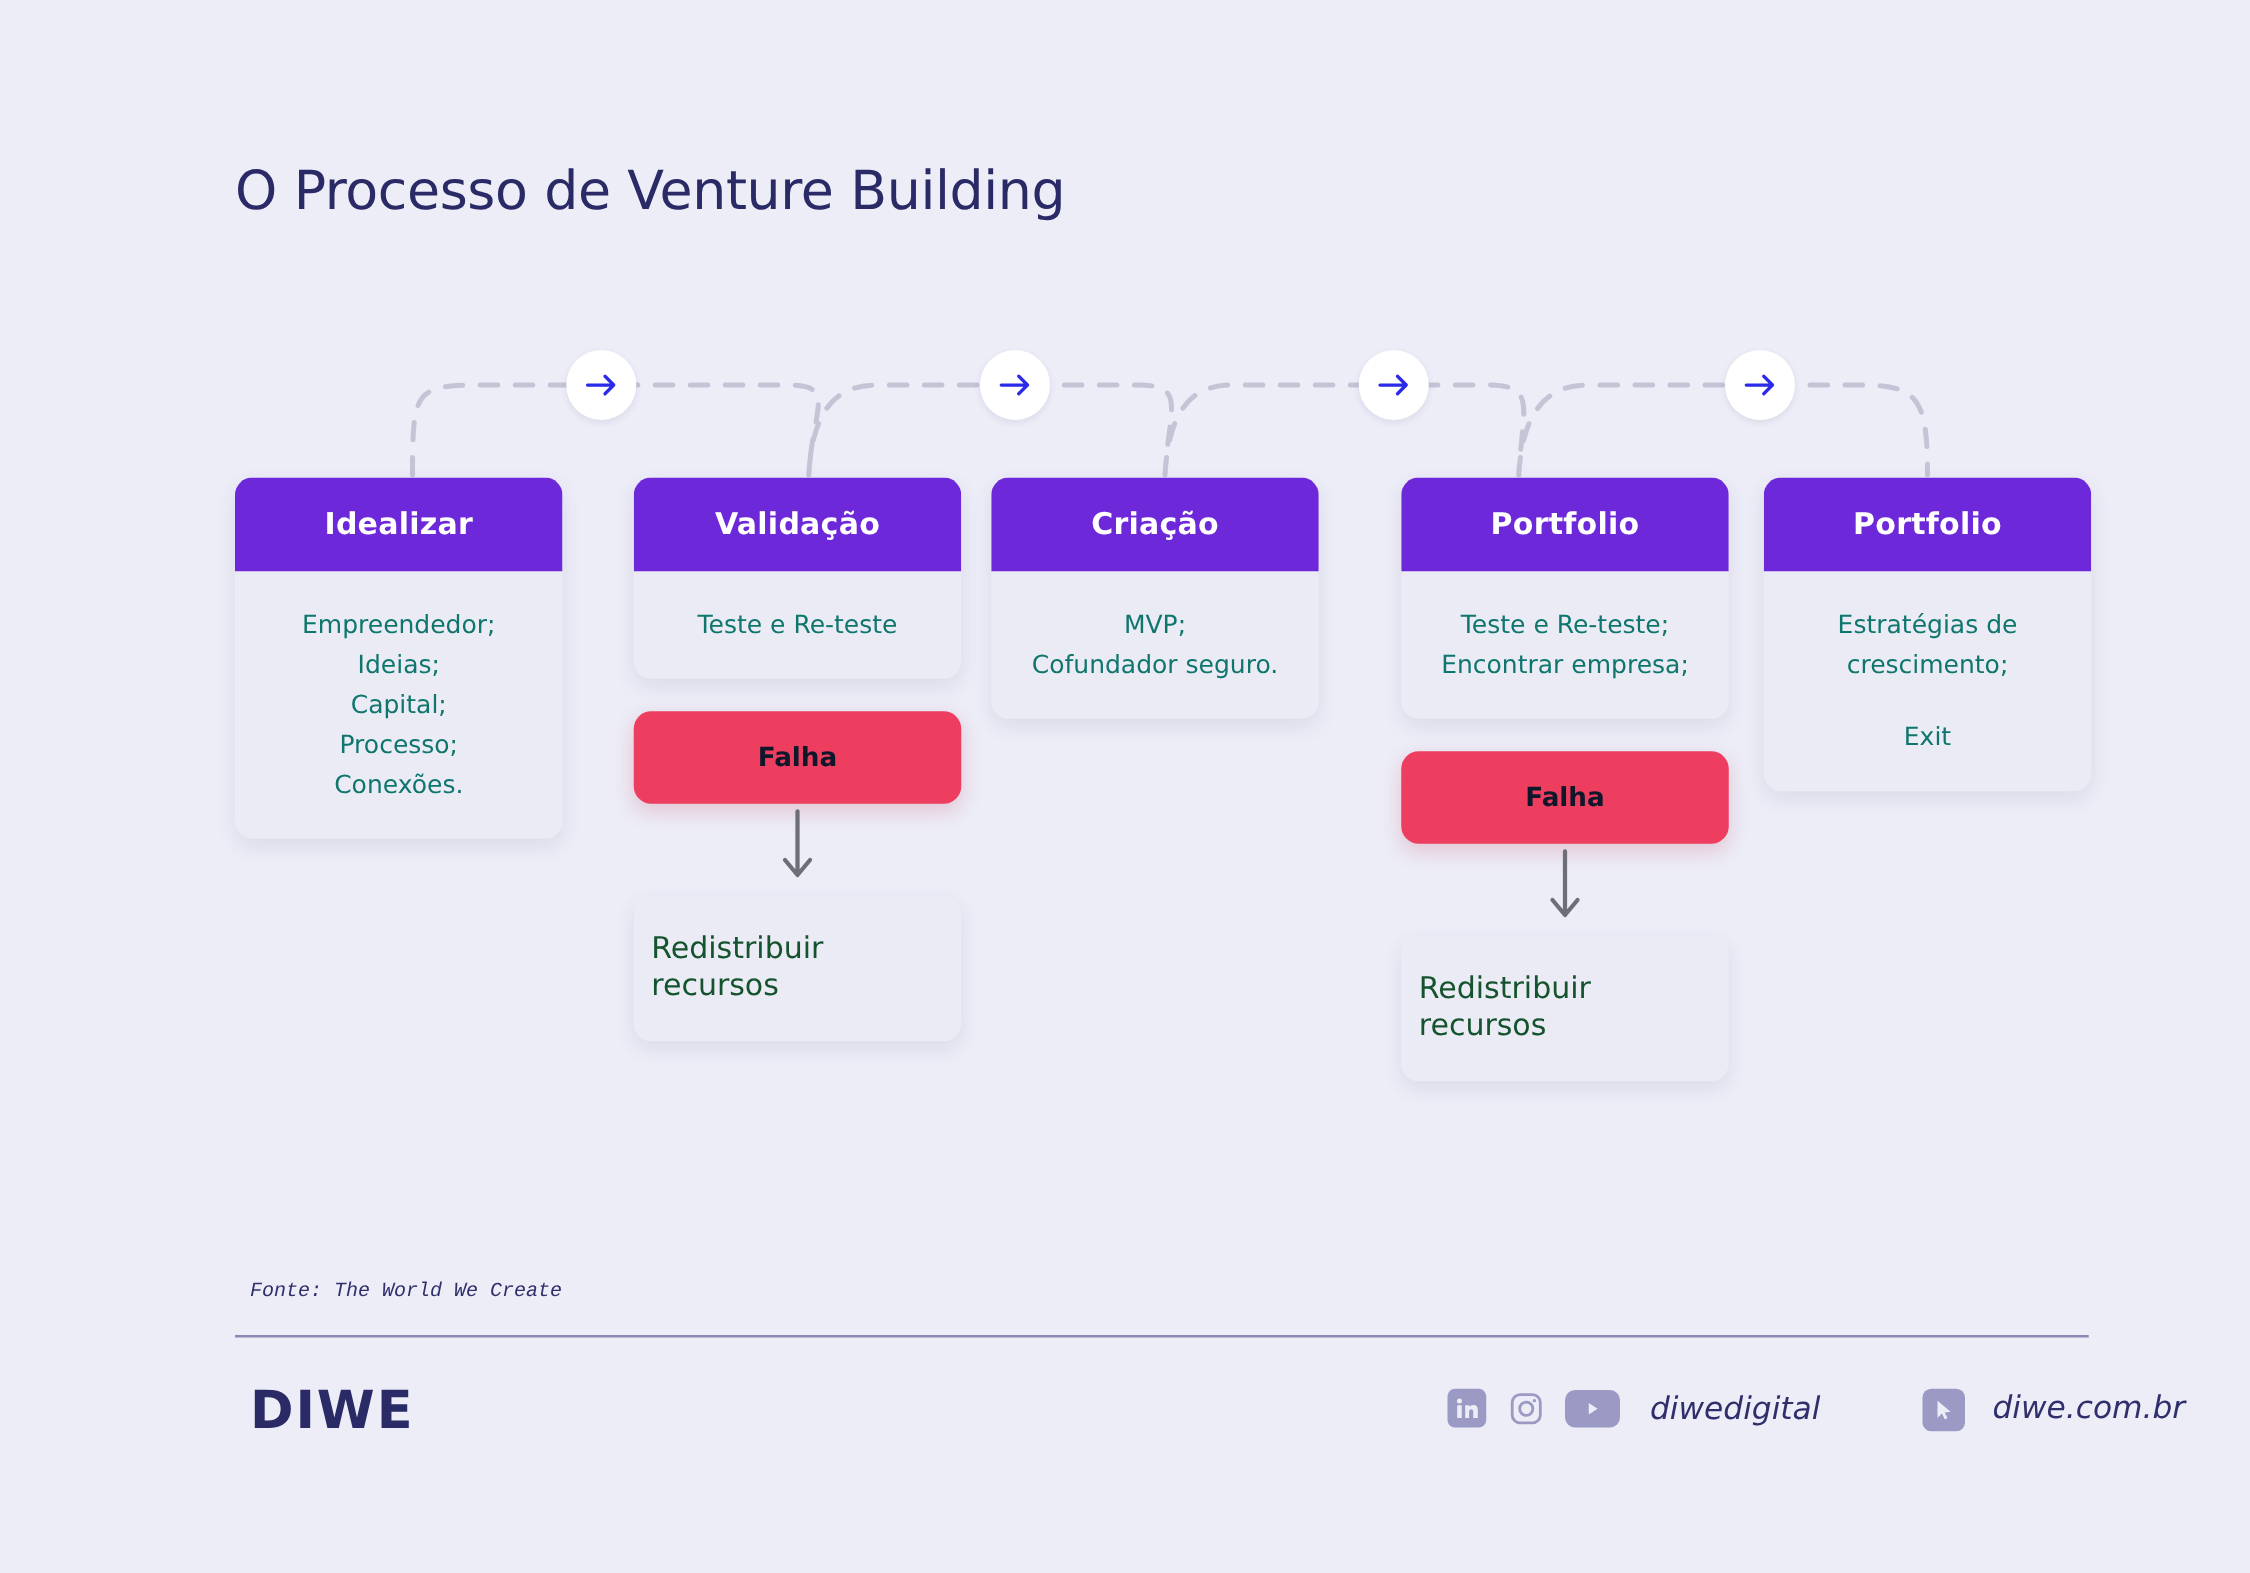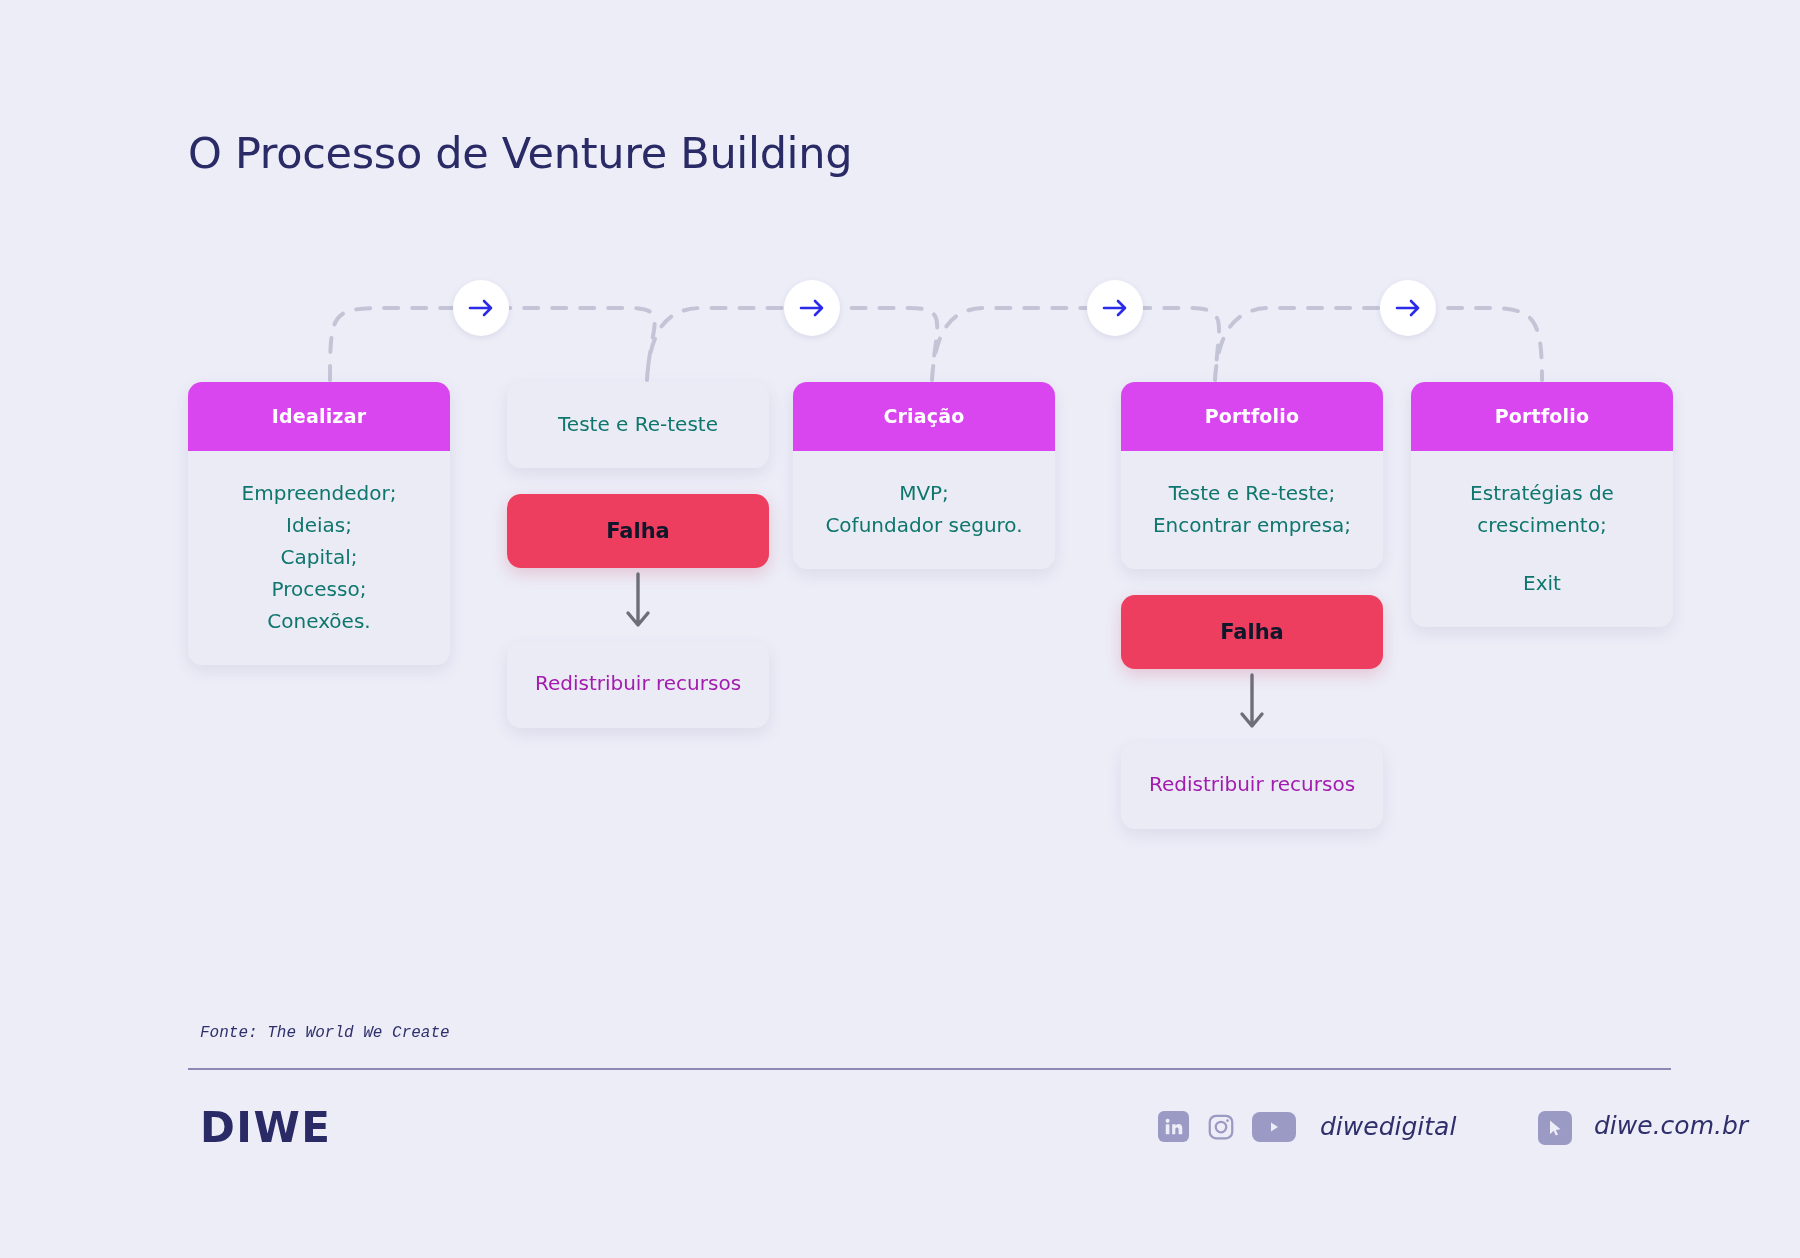--- a/index.html
+++ b/index.html
@@ -67,23 +67,23 @@
   }
 
   .card {
     width: 262px;
     border-radius: 14px;
     background: #eaebf4;
     box-shadow: 0 6px 16px rgba(70,70,120,0.10);
     overflow: hidden;
   }
   .card-header {
-    background: #d946ef;
+    background: #6d28d9;
     color: #ffffff;
-    font-size: 19px;
+    font-size: 24px;
     font-weight: 700;
     text-align: center;
     padding: 23px 10px 24px;
     letter-spacing: 0.2px;
   }
   .card-body {
     padding: 26px 14px 28px;
     text-align: center;
     color: #0f766e;
     font-size: 20px;
@@ -110,24 +110,24 @@
     height: 74px;
     display: flex;
     align-items: center;
     justify-content: center;
   }
   .soft-box {
     width: 262px;
     border-radius: 14px;
     background: #eaebf4;
     box-shadow: 0 6px 16px rgba(70,70,120,0.10);
-    color: #a21caf;
-    font-size: 20px;
+    color: #14532d;
+    font-size: 24px;
     line-height: 30px;
-    text-align: center;
+    text-align: left;
     padding: 26px 14px 30px;
   }
 
   
   .source-note {
     position: absolute;
     left: 170px;
     top: 1024px;
     font-size: 16px;
     font-style: italic;
@@ -250,20 +250,21 @@
           <span class="line">Ideias;</span>
           <span class="line">Capital;</span>
           <span class="line">Processo;</span>
           <span class="line">Conexões.</span>
         </div>
       </div>
     </div>
 
     <div class="column" style="left:477px;">
       <div class="card">
+        <div class="card-header">Validação</div>
         <div class="card-body">
           <span class="line">Teste e Re-teste</span>
         </div>
       </div>
       <div class="fail-box">Falha</div>
       <div class="down-arrow">
         <span>
           <svg width="30" height="62" viewBox="0 0 30 62">
             <path d="M15 2 V52 M5 41 L15 53 L25 41" fill="none" stroke="#6e6e78" stroke-width="3.4" stroke-linecap="round" stroke-linejoin="round"></path>
           </svg>

